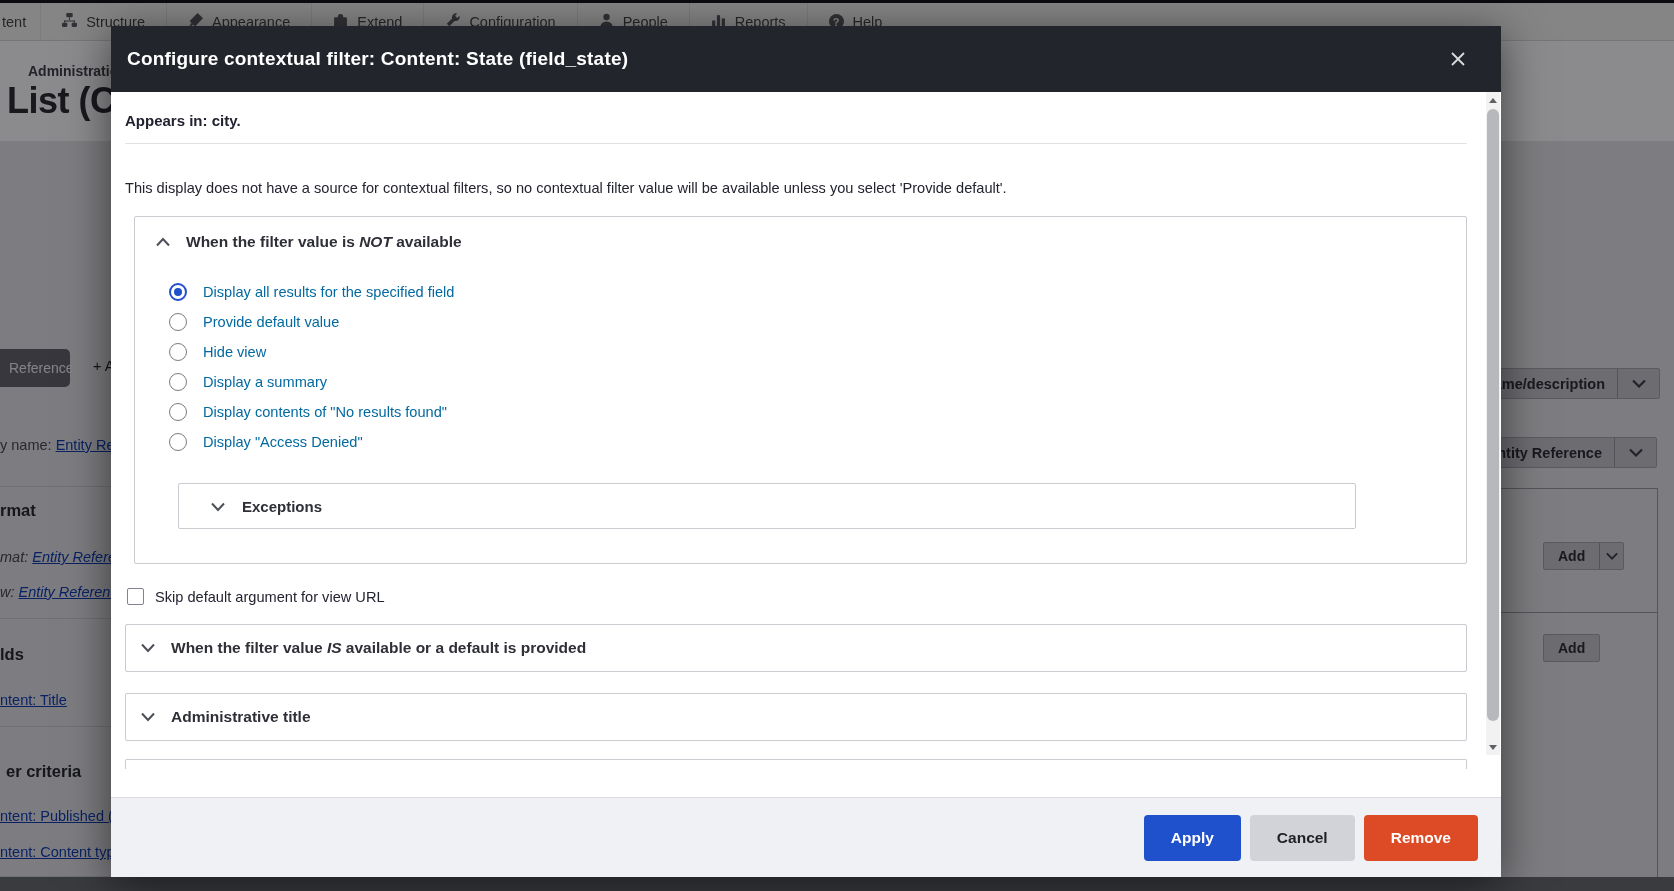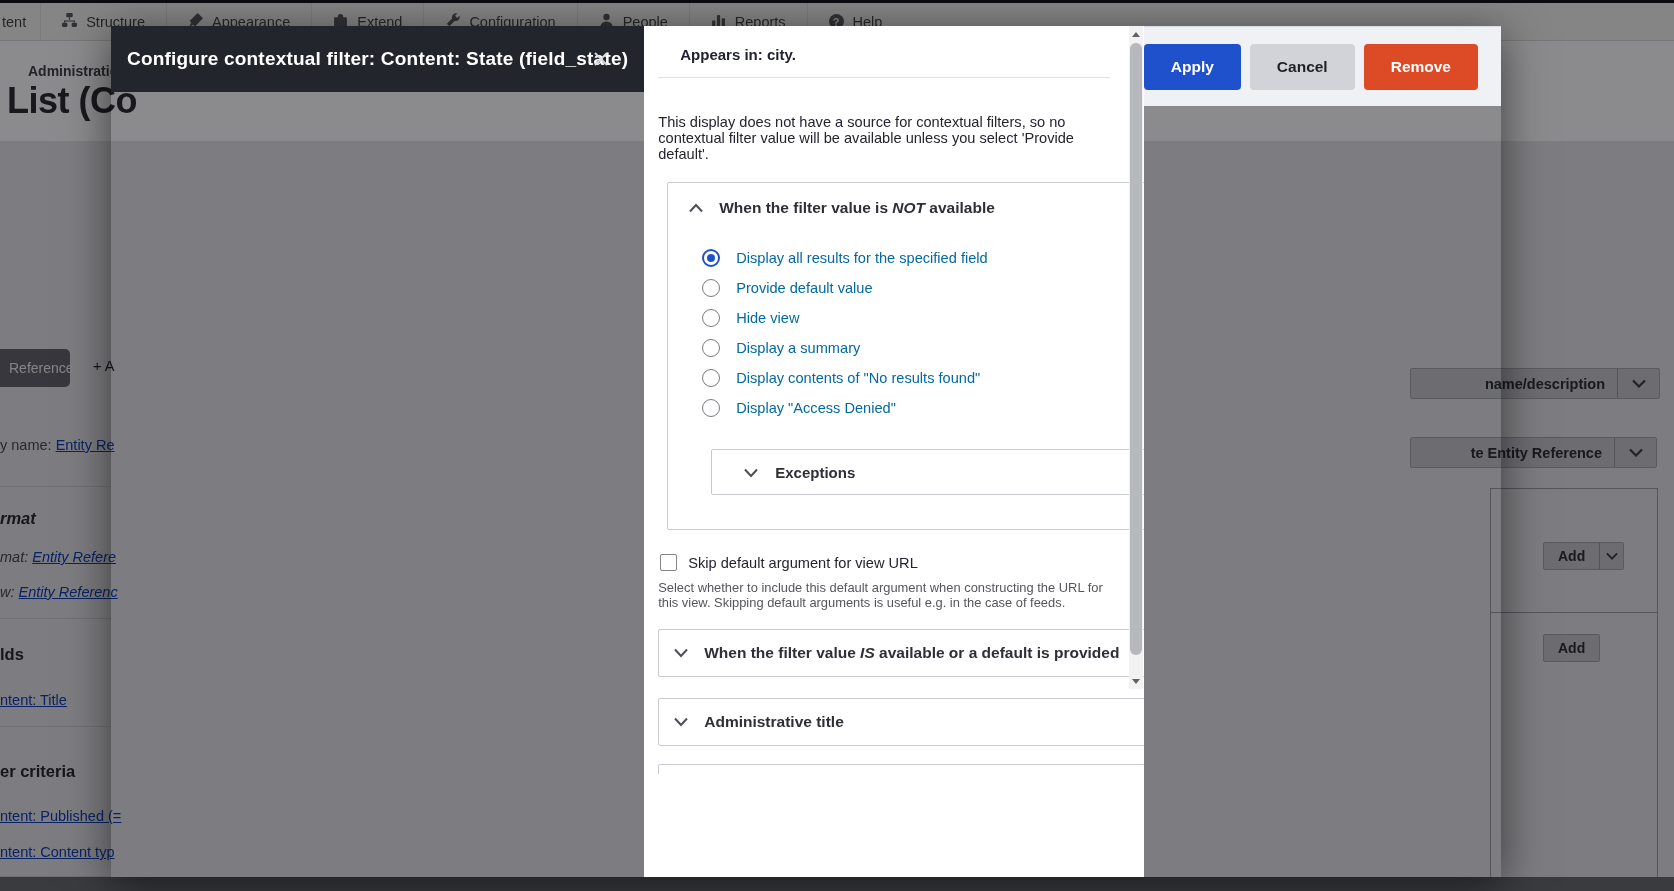--- a/index.html
+++ b/index.html
@@ -30,26 +30,26 @@
   .rbtn .chev { width:42px; border-left:1px solid #96979e; display:flex; align-items:center; justify-content:center; }
   .right-panel { left:1490px; top:347px; width:168px; height:544px; border:1px solid #97989e; }
   .panel-div { left:1490px; top:471px; width:168px; height:1px; background:#97989e; }
   .add-btn { position:absolute; display:flex; height:28px; background:#c4c5cb; border:1px solid #a2a4ab; border-radius:2px; font-size:14px; font-weight:700; color:#28292e; }
   .add-btn .txt { flex:1; display:flex; align-items:center; justify-content:center; padding:0 14px; }
   .add-btn .chev { width:24px; border-left:1px solid #96979e; display:flex; align-items:center; justify-content:center; }
   .bottom-strip { position:absolute; left:0; top:877px; right:0; height:14px; background:#67686c; }
 
   
   #overlay { position:absolute; inset:0; background:rgba(8,9,12,.47); z-index:40; }
-  #modal { position:absolute; left:111px; top:26px; width:1390px; height:851px; z-index:50; display:flex; flex-direction:row; box-shadow:0 8px 42px rgba(0,0,0,.55); }
+  #modal { position:absolute; left:111px; top:26px; width:1390px; height:851px; z-index:50; display:flex; flex-direction:column; box-shadow:0 8px 42px rgba(0,0,0,.55); }
   .m-header { flex:none; height:66px; background:#22252b; display:flex; align-items:center; padding:0 16px; position:relative; }
   .m-title { color:#fff; font-size:19px; font-weight:700; letter-spacing:.2px; }
   .m-close { position:absolute; right:30px; top:20px; width:26px; height:26px; display:flex; align-items:center; justify-content:center; cursor:pointer; }
   .m-body { flex:1; background:#fff; position:relative; padding:20px 34px 0 14px; overflow:hidden; }
-  .appears { font-size:15px; font-weight:700; color:#222330;margin-left:22px; }
+  .appears { font-size:15px; font-weight:700; color:#222330; }
   .m-hr { margin-top:14px; border:none; border-top:1px solid #e0e1e5; }
   .m-desc { margin-top:36px; font-size:14.6px; color:#232430; }
   .fs1 { margin:20px 0 0 9px; width:1333px; border:1px solid #c9cbd1; border-radius:2px; padding:16px 20px 34px 20px; }
   .fs-legend { display:flex; align-items:center; gap:15px; font-size:15.5px; font-weight:700; color:#2e2f37; cursor:pointer; }
   .fs-legend em, .fs-collapsed em { font-style:italic; }
   .radios { margin:26px 0 0 14px; }
   .radio-row { display:flex; align-items:center; gap:16px; height:30px; cursor:pointer; }
   .radio { flex:none; width:18px; height:18px; border-radius:50%; border:1.5px solid #797b82; background:#fff; position:relative; }
   .radio.sel { border:2px solid #1f51cc; }
   .radio.sel::after { content:""; position:absolute; inset:3px; background:#1f51cc; border-radius:50%; }
@@ -144,36 +144,36 @@
 
   <div class="views-region">
     <div class="abs display-tab">Reference</div>
     <div class="abs add-display">+ A</div>
 
     <div class="abs lrow" style="top:296px;">
       <span>y name:</span>
       <span class="llink">Entity Re</span>
     </div>
     <div class="abs ldiv" style="top:345px;"></div>
-    <div class="abs lheading" style="top:368px;font-style:italic;">rmat</div>
+    <div class="abs lheading" style="top:360px;">rmat</div>
     <div class="abs lrow it" style="top:408px;">
       <span>mat:</span>
       <span class="llink">Entity Refere</span>
     </div>
     <div class="abs lrow it" style="top:443px;">
       <span>w:</span>
       <span class="llink">Entity Referenc</span>
     </div>
     <div class="abs ldiv" style="top:477px;"></div>
     <div class="abs lheading" style="top:504px;">lds</div>
     <div class="abs lrow" style="top:551px;">
       <span class="llink">ntent: Title</span>
     </div>
     <div class="abs ldiv" style="top:585px;"></div>
-    <div class="abs lheading" style="top:621px;">er criteria</div>
+    <div class="abs lheading" style="top:621px;margin-left:6px;">er criteria</div>
     <div class="abs lrow" style="top:667px;">
       <span class="llink">ntent: Published (=</span>
     </div>
     <div class="abs lrow" style="top:703px;">
       <span class="llink">ntent: Content typ</span>
     </div>
     <div class="abs ldiv" style="top:735px;"></div>
 
     <div class="rbtn" style="left:1410px; top:227px; width:250px;">
       <span class="txt">name/description</span>
@@ -266,21 +266,20 @@
               <polyline points="2,1.5 8,8 14,1.5" stroke="#4e5057" stroke-width="2"></polyline>
             </svg></span>
         <span>Exceptions</span>
       </div>
     </div>
 
     <div class="skip-row">
       <span class="checkbox"></span>
       <span class="skip-label">Skip default argument for view URL</span>
     </div>
-    <div class="skip-desc">Select whether to include this default argument when constructing the URL for this view. Skipping default arguments is useful e.g. in the case of feeds.</div>
 
     <div class="fs-collapsed">
       <span><svg width="16" height="10" viewBox="0 0 16 10" fill="none">
             <polyline points="2,1.5 8,8 14,1.5" stroke="#4e5057" stroke-width="2"></polyline>
           </svg></span>
       <span><span>When the filter value </span><em>IS</em><span> available or a default is provided</span></span>
     </div>
 
     <div class="fs-collapsed second">
       <span><svg width="16" height="10" viewBox="0 0 16 10" fill="none">

